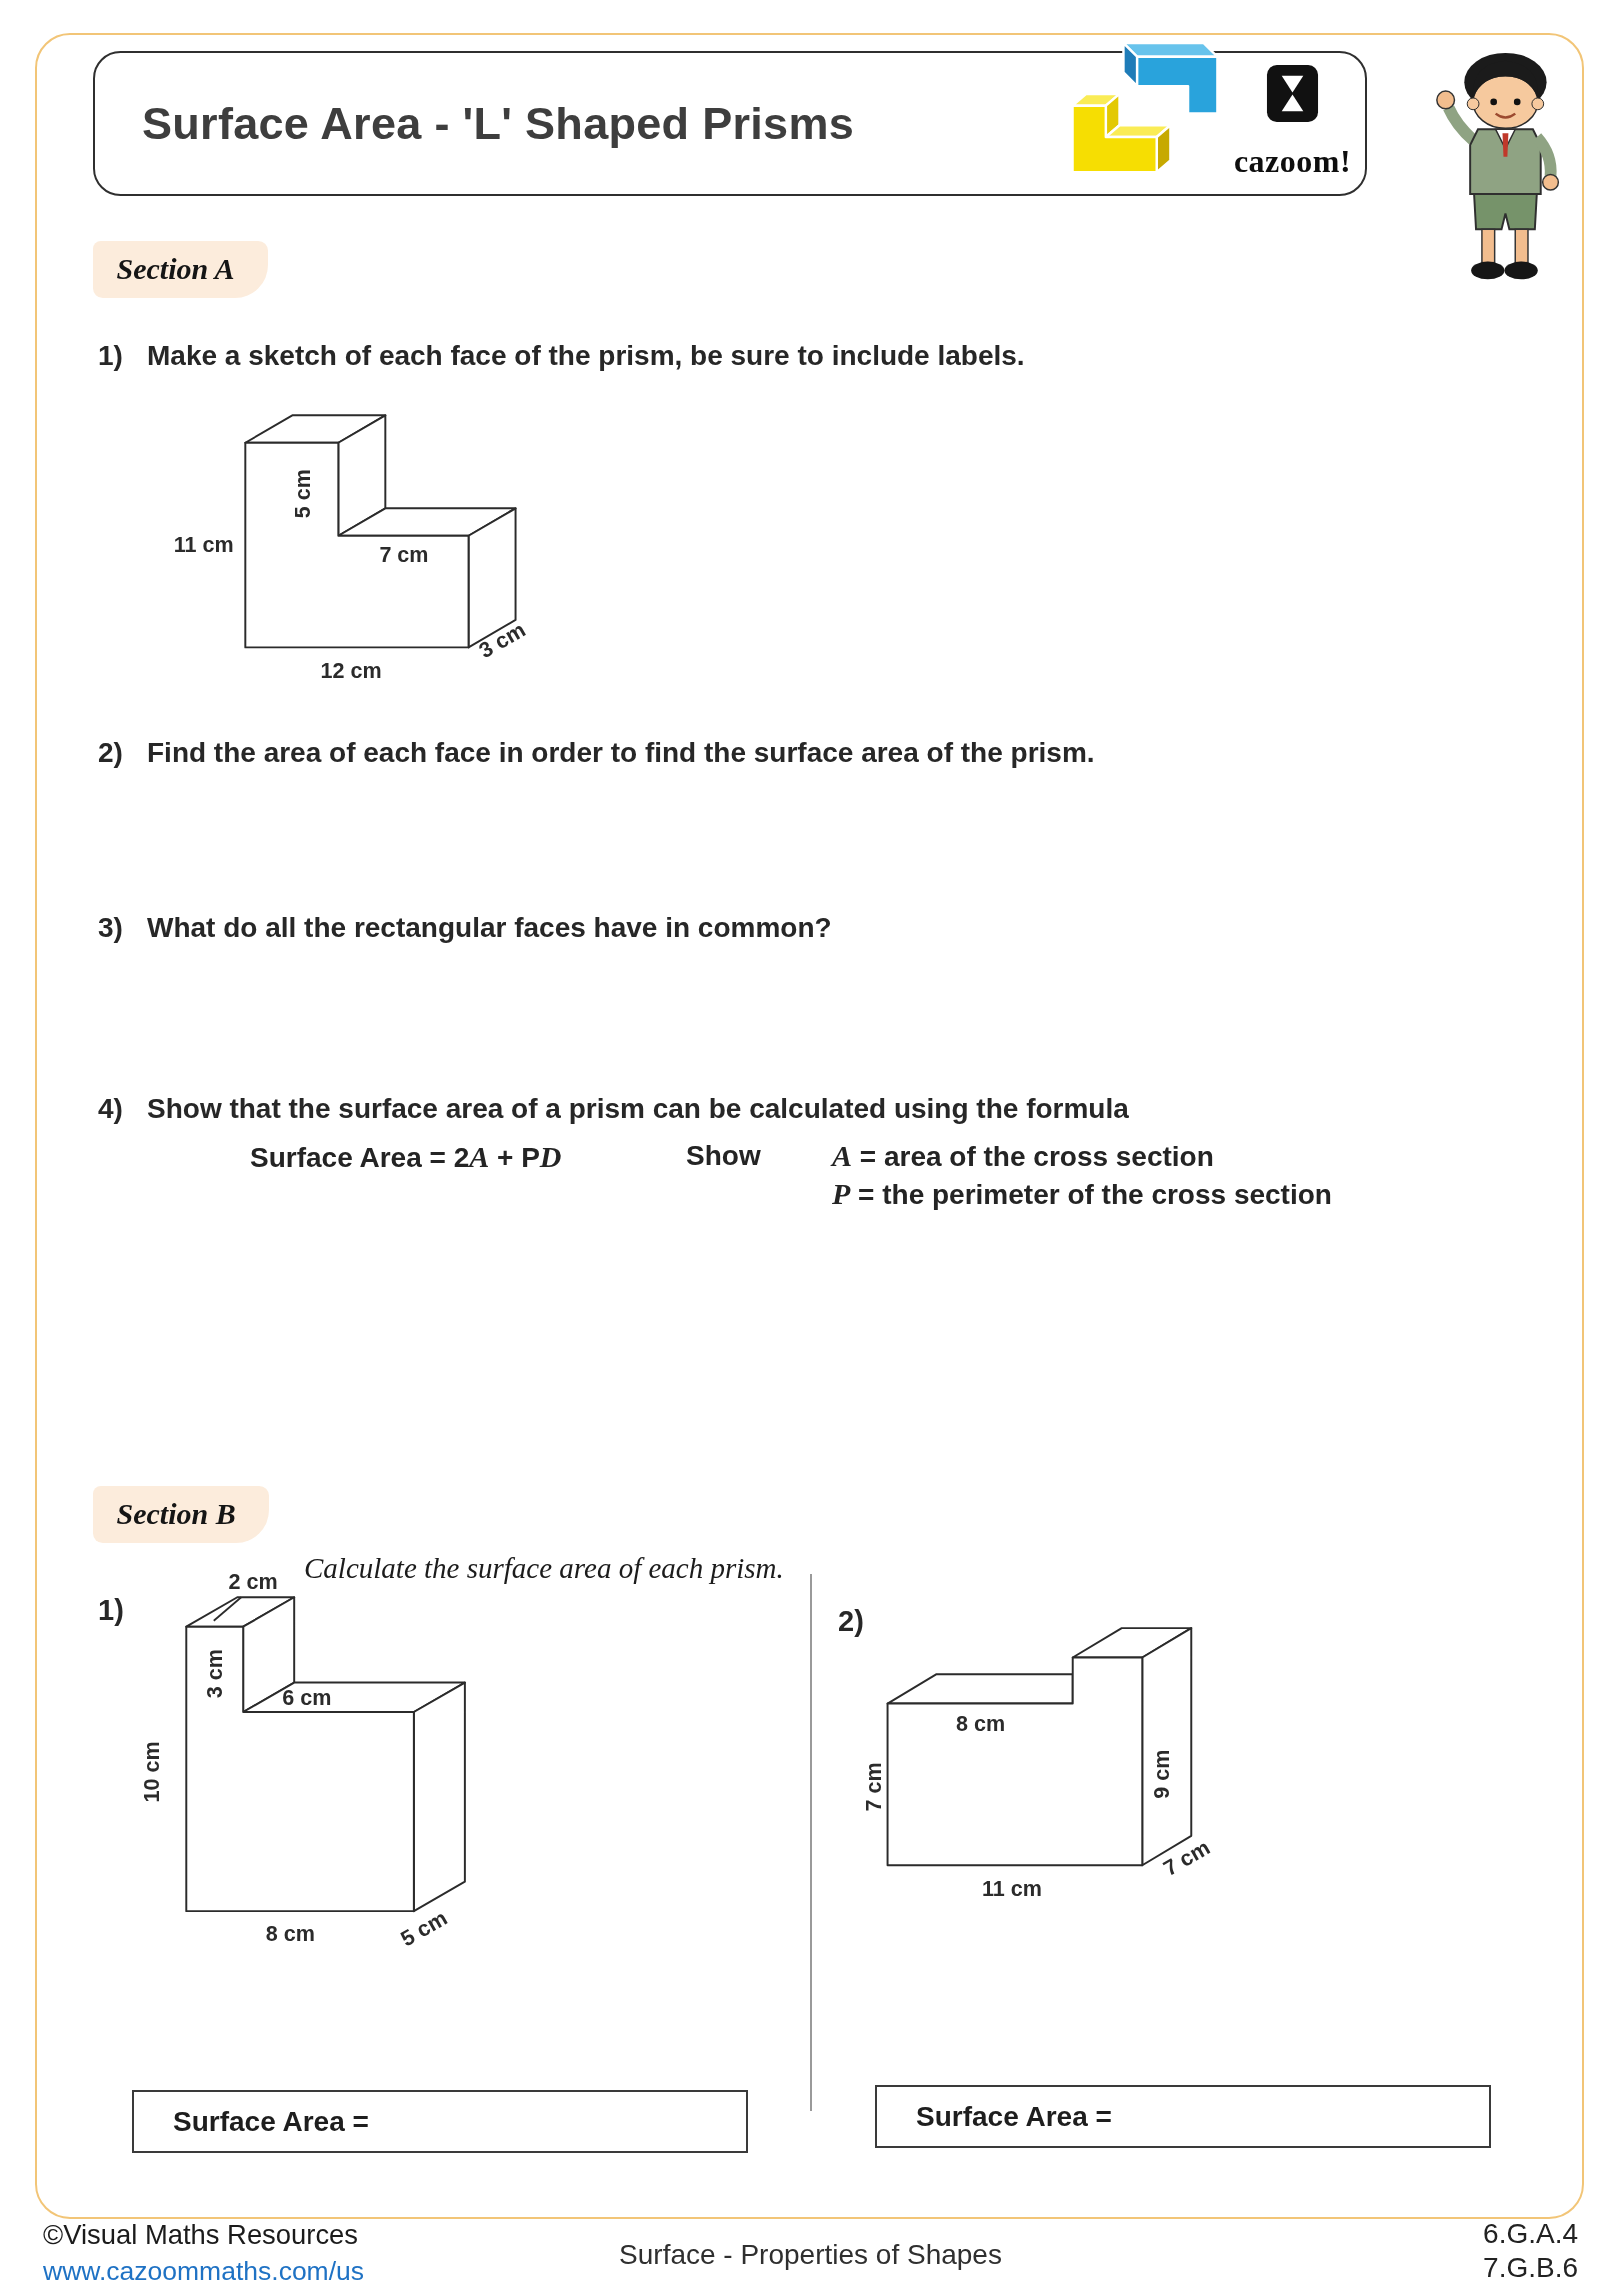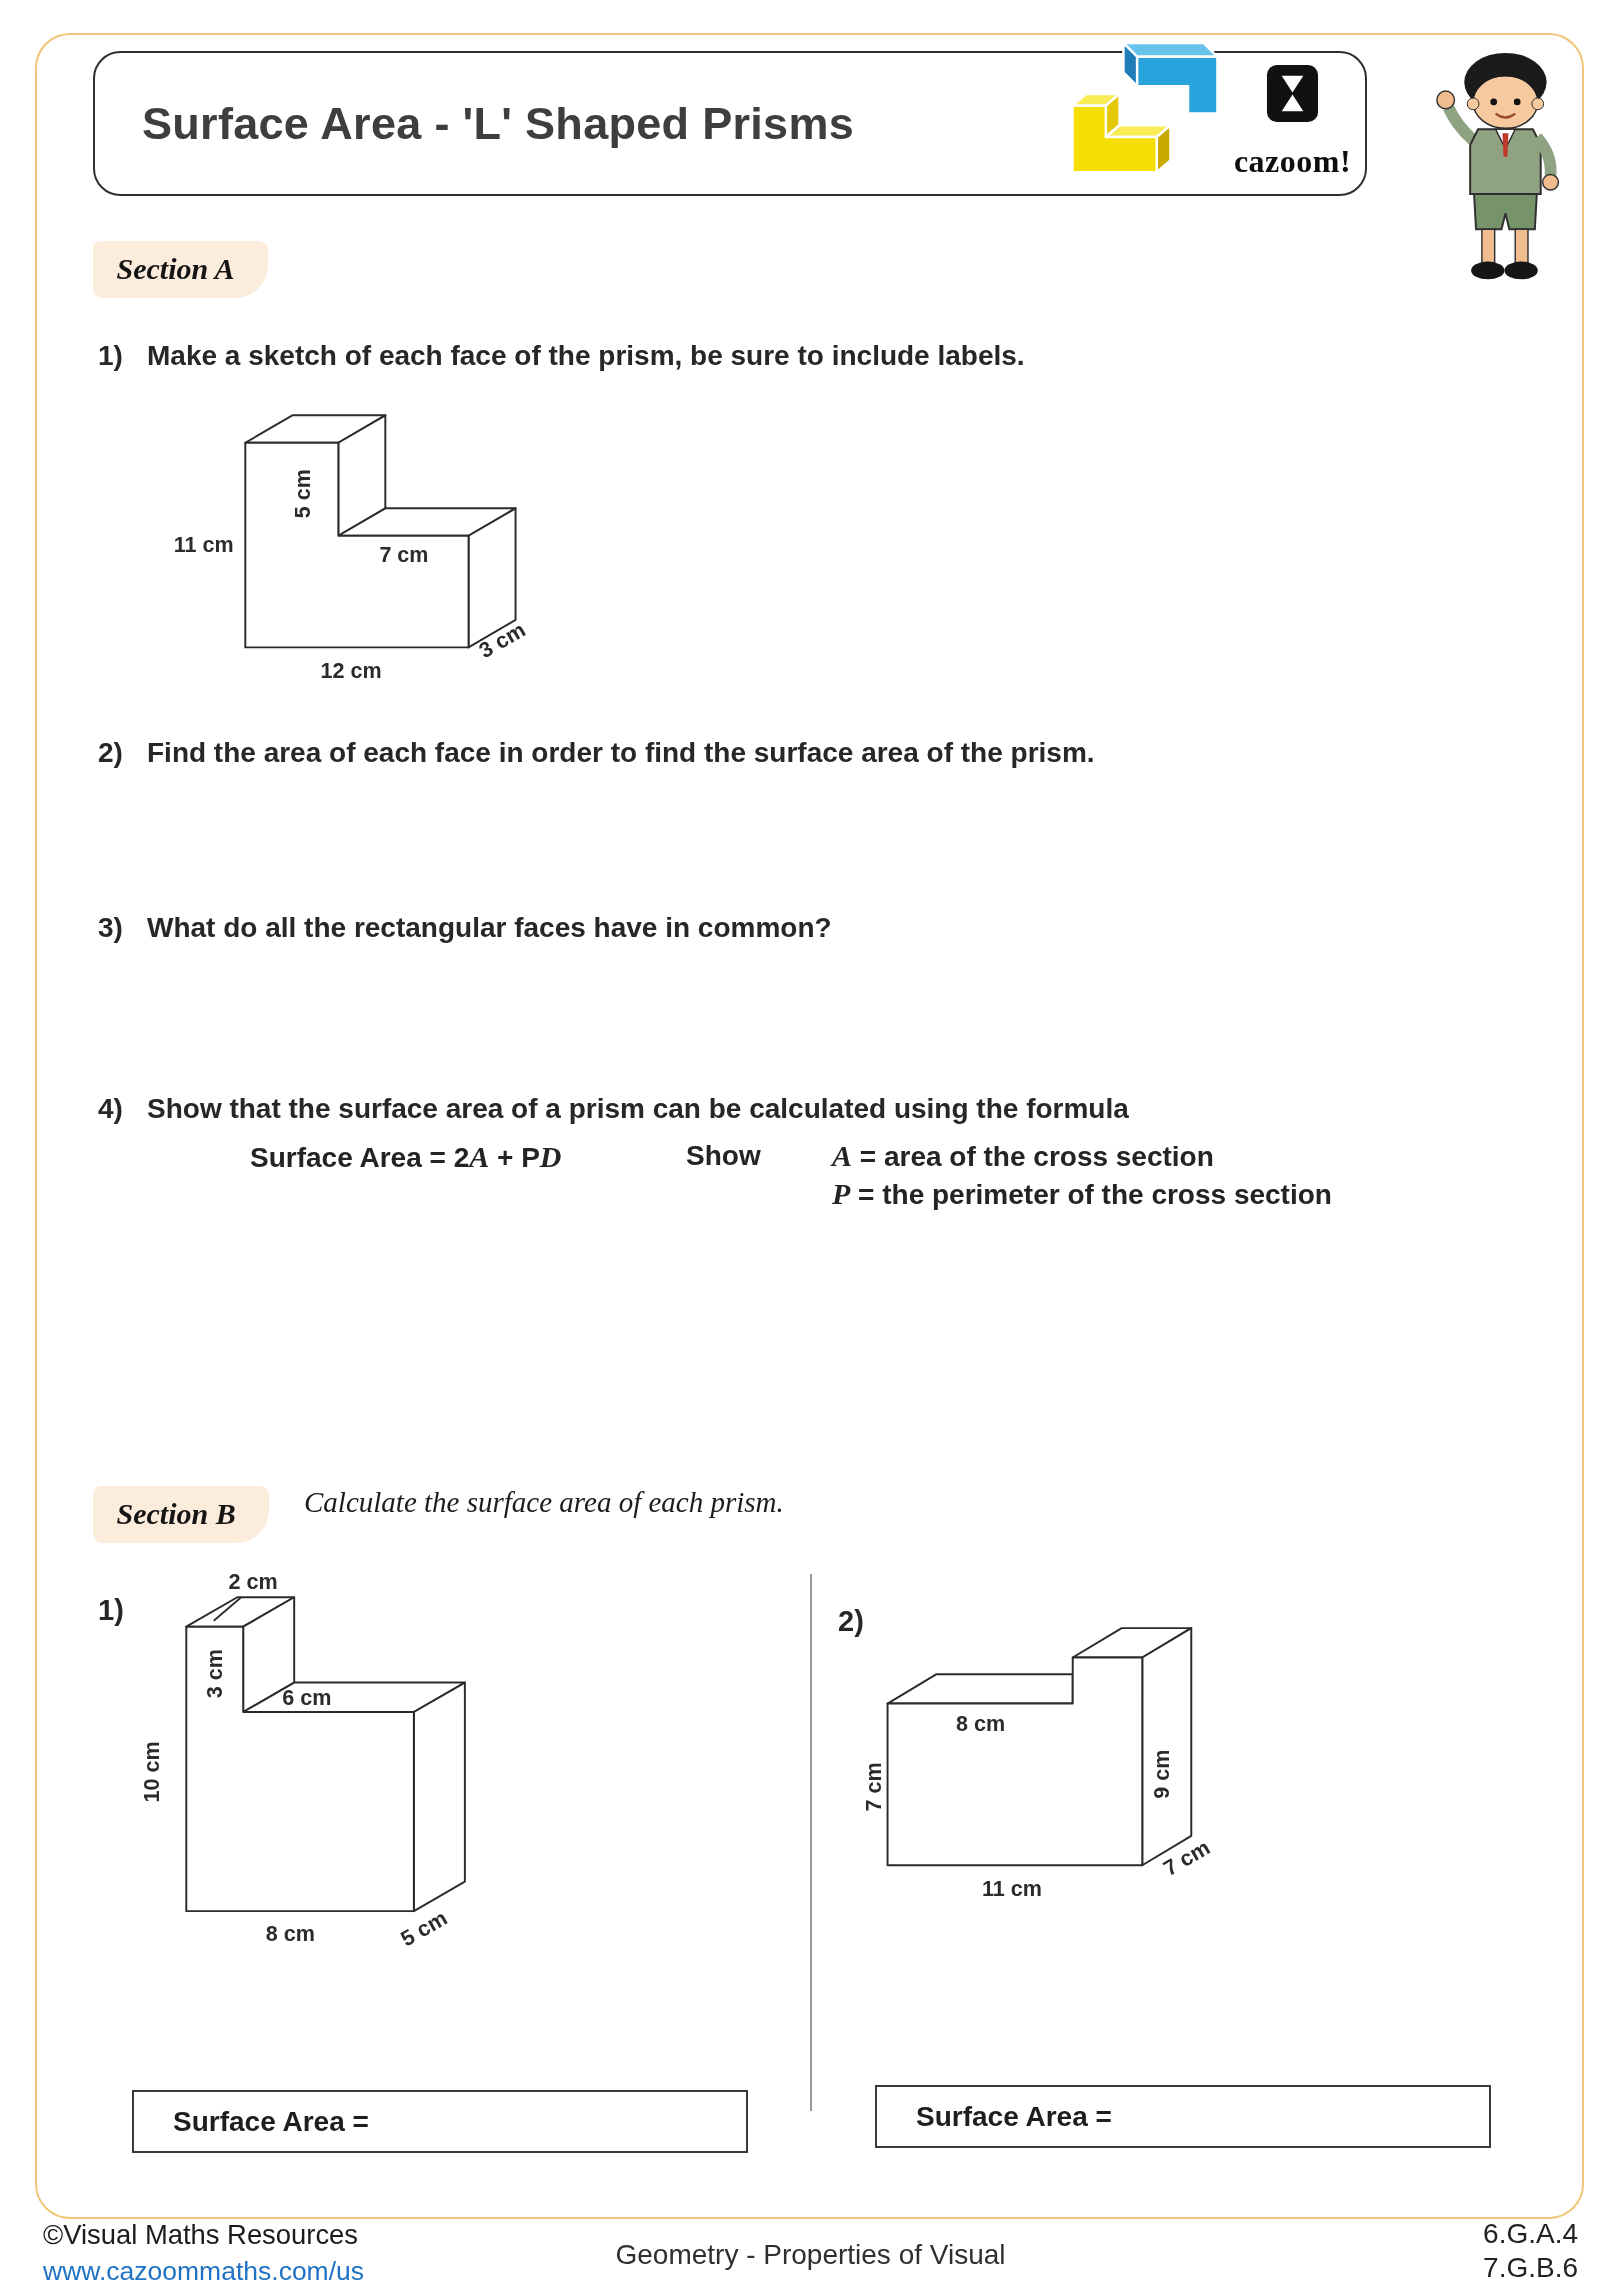--- a/index.html
+++ b/index.html
@@ -136,21 +136,21 @@
   <div class="formula" style="left:250px; top:1140px;">
     <span>Surface Area = 2</span><span class="serif-var">A</span><span> + P</span><span class="serif-var">D</span>
   </div>
   <div class="where-label" style="left:686px; top:1140px;">Show</div>
   <div class="defs" style="left:818px; top:1137px;">
     <div><span class="serif-var">A</span><span> = area of the cross section</span></div>
     <div><span class="serif-var">P</span><span> = the perimeter of the cross section</span></div>
   </div>
 
   <div class="section-chip" style="left:93px; top:1486px;">Section B</div>
-  <div class="instruction" style="left:304px; top:1486px;text-align:center;">Calculate the surface area of each prism.</div>
+  <div class="instruction" style="left:304px; top:1552px;text-align:center;">Calculate the surface area of each prism.</div>
 
   <div class="divider"></div>
 
   <div class="prob-num" style="left:98px; top:1594px;">1)</div>
 
   <svg class="prism" style="left:98px; top:1558px;" width="412" height="412" viewBox="0 0 420 420">
     <polygon points="90,70 148,70 200,40 142,40"></polygon>
     <polygon points="148,70 200,40 200,127 148,157"></polygon>
     <polygon points="148,157 322,157 374,127 200,127"></polygon>
     <polygon points="322,157 374,127 374,330 322,360"></polygon>
@@ -182,20 +182,20 @@
     <span>Surface Area =</span>
   </div>
   <div class="answer-box" style="left:875px; top:2085px;">
     <span>Surface Area =</span>
   </div>
 
   <div class="footer-left">
     <div>©Visual Maths Resources</div>
     <div class="footer-url">www.cazoommaths.com/us</div>
   </div>
-  <div class="footer-center">Geometry - Properties of Visual</div>
+  <div class="footer-center">Surface - Properties of Shapes</div>
   <div class="footer-right">
     <div>6.G.A.4</div>
     <div>7.G.B.6</div>
   </div>
 
 </div>
 
 
 </body></html>

